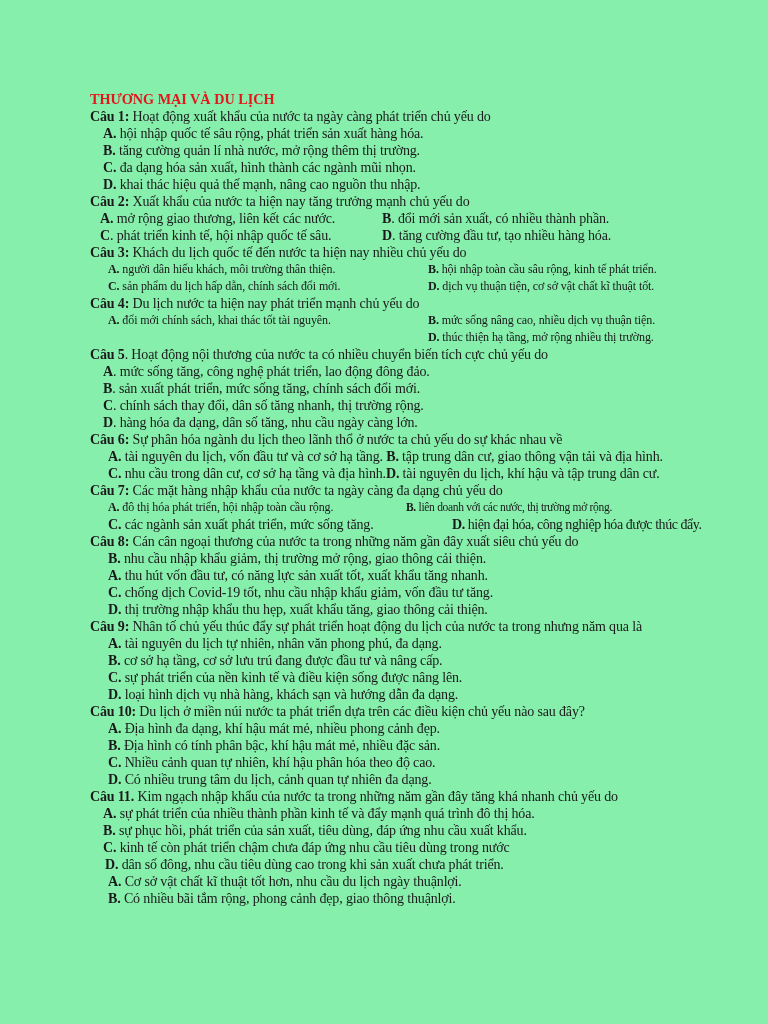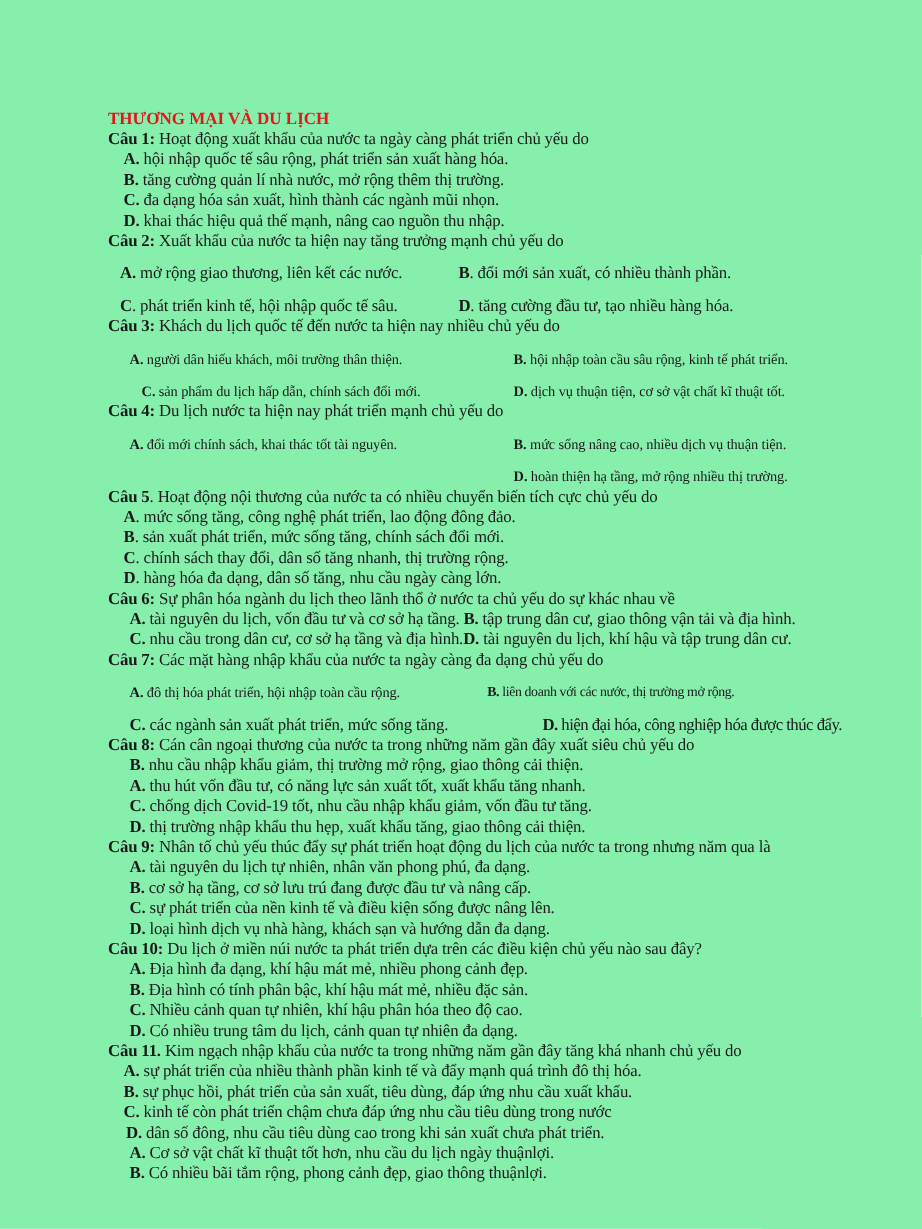--- a/index.html
+++ b/index.html
@@ -14,21 +14,21 @@
     color: #e3161b; font-weight: bold; font-size: 14.2px;
     line-height: 17px; height: 17px; white-space: nowrap;
   }
   .qline {
     font-size: 14px; line-height: 17px; height: 17px; white-space: nowrap;
     letter-spacing: -0.15px;
   }
   .qlabel { font-weight: bold; font-family: Liberation Serif, serif; }
   .opt { font-size: 14px; line-height: 17px; height: 17px; white-space: nowrap; letter-spacing: -0.15px; position: relative; }
   .olabel { font-weight: bold; }
-  .row2 { position: relative; height: 17px; margin-top: 10px; }
+  .row2 { position: relative; height: 17px; }
   .row2 .cell { position: absolute; top: 0; white-space: nowrap; font-size: 14px; line-height: 17px; letter-spacing: -0.15px; }
   .row2.small .cell { font-size: 12px; letter-spacing: -0.1px; }
 </style>
 </head>
 <body>
 
 <div class="page">
   <div class="doc">
 
     <div class="title">THƯƠNG MẠI VÀ DU LỊCH</div>
@@ -53,33 +53,33 @@
       </div>
     </div>
 
     <div>
       <div class="qline"><span class="qlabel">Câu 3:</span><span> Khách du lịch quốc tế đến nước ta hiện nay nhiều chủ yếu do</span></div>
       <div class="row2 small">
         <div class="cell" style="left:18px"><span class="olabel">A.</span><span> người dân hiếu khách, môi trường thân thiện.</span></div>
         <div class="cell" style="left:338px"><span class="olabel">B.</span><span> hội nhập toàn cầu sâu rộng, kinh tế phát triển.</span></div>
       </div>
       <div class="row2 small">
-        <div class="cell" style="left:28px"><span class="olabel">C.</span><span> sản phẩm du lịch hấp dẫn, chính sách đổi mới.</span></div>
+        <div class="cell" style="left:18px"><span class="olabel">C.</span><span> sản phẩm du lịch hấp dẫn, chính sách đổi mới.</span></div>
         <div class="cell" style="left:338px"><span class="olabel">D.</span><span> dịch vụ thuận tiện, cơ sở vật chất kĩ thuật tốt.</span></div>
       </div>
     </div>
 
     <div>
       <div class="qline"><span class="qlabel">Câu 4:</span><span> Du lịch nước ta hiện nay phát triển mạnh chủ yếu do</span></div>
       <div class="row2 small">
         <div class="cell" style="left:18px"><span class="olabel">A.</span><span> đổi mới chính sách, khai thác tốt tài nguyên.</span></div>
         <div class="cell" style="left:338px"><span class="olabel">B.</span><span> mức sống nâng cao, nhiều dịch vụ thuận tiện.</span></div>
       </div>
       <div class="row2 small">
-        <div class="cell" style="left:338px"><span class="olabel">D.</span><span> hoàn thiện hạ tầng, mở rộng nhiều thị trường.</span></div>
+        <div class="cell" style="left:338px"><span class="olabel">D.</span><span> thúc thiện hạ tầng, mở rộng nhiều thị trường.</span></div>
       </div>
     </div>
 
     <div>
       <div class="qline"><span class="qlabel">Câu 5</span><span>.</span><span> Hoạt động nội thương của nước ta có nhiều chuyển biến tích cực chủ yếu do</span></div>
       <div class="opt" style="padding-left:13px"><span class="olabel">A</span><span>.</span><span> mức sống tăng, công nghệ phát triển, lao động đông đảo.</span></div>
       <div class="opt" style="padding-left:13px"><span class="olabel">B</span><span>.</span><span> sản xuất phát triển, mức sống tăng, chính sách đổi mới.</span></div>
       <div class="opt" style="padding-left:13px"><span class="olabel">C</span><span>.</span><span> chính sách thay đổi, dân số tăng nhanh, thị trường rộng.</span></div>
       <div class="opt" style="padding-left:13px"><span class="olabel">D</span><span>.</span><span> hàng hóa đa dạng, dân số tăng, nhu cầu ngày càng lớn.</span></div>
     </div>

